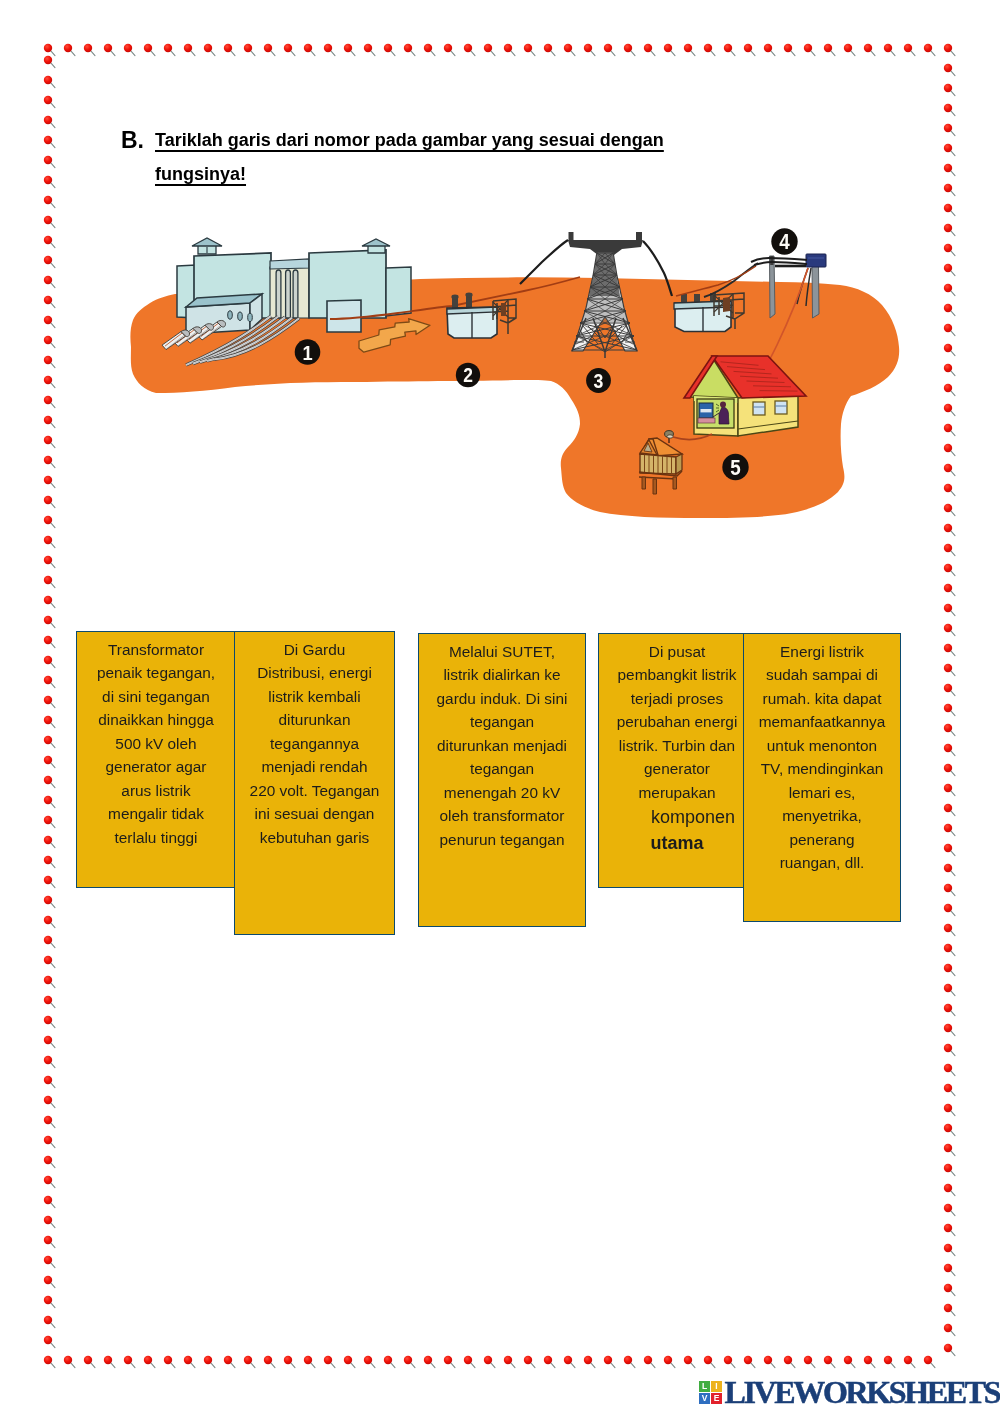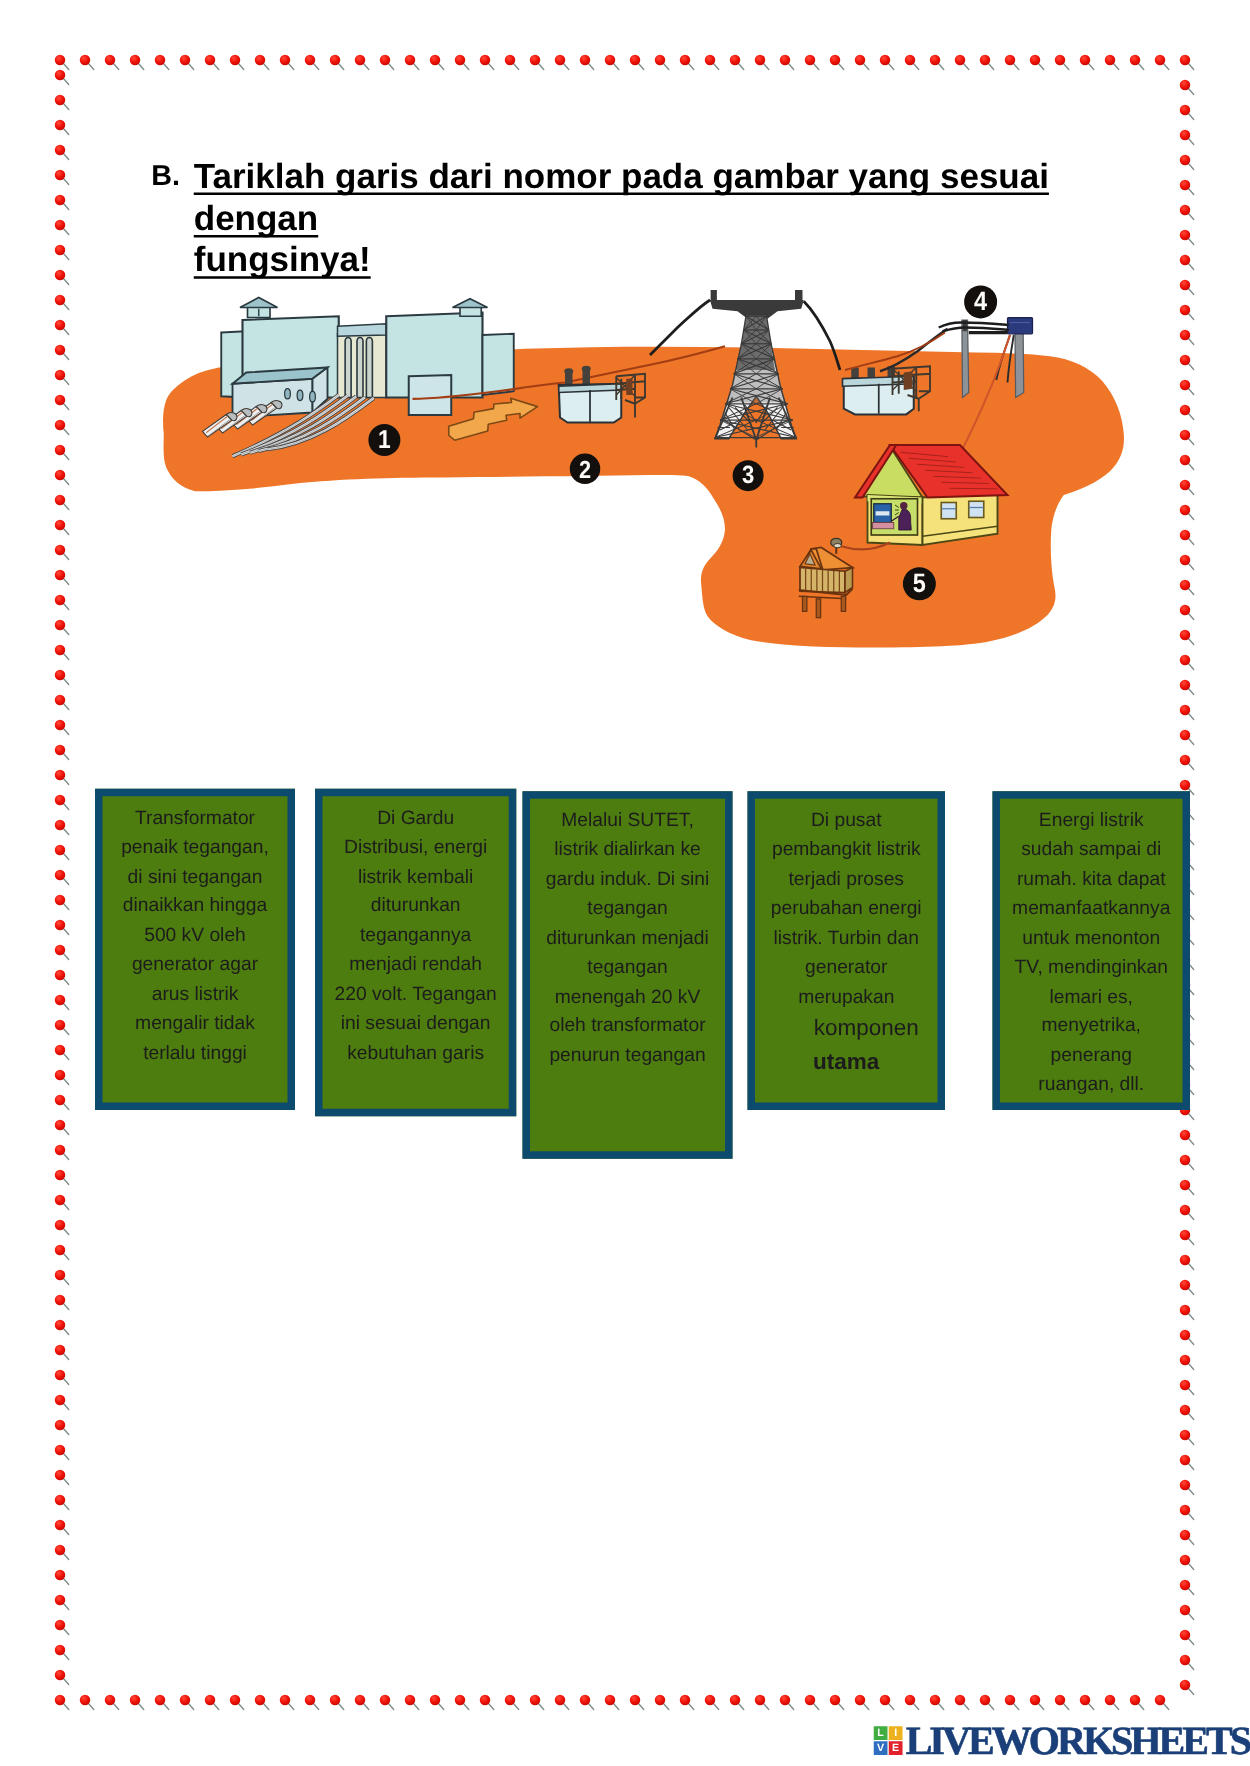--- a/index.html
+++ b/index.html
@@ -2,25 +2,25 @@
 <html><head>
 <meta charset="utf-8">
 <title>Worksheet</title>
 <style>
   html,body{margin:0;padding:0;}
   body{width:1000px;height:1413px;background:#ffffff;font-family:"Liberation Sans",sans-serif;overflow:hidden;position:relative;}
   .page{position:absolute;left:0;top:0;width:1000px;height:1413px;}
   #pin-border{position:absolute;left:0;top:0;width:1000px;height:1413px;pointer-events:none;}
   .heading{position:absolute;left:121px;top:124px;width:770px;}
   .h-letter{position:absolute;left:0;top:0;font-size:23px;font-weight:bold;color:#000;line-height:33.5px;}
-  .h-text{position:absolute;left:34px;top:0;font-size:28px;font-weight:bold;color:#000;line-height:33.5px;width:700px;}
+  .h-text{position:absolute;left:34px;top:0;font-size:18px;font-weight:bold;color:#000;line-height:33.5px;width:700px;}
   .h-text span{text-decoration:underline;text-underline-offset:3.5px;text-decoration-thickness:2px;text-decoration-skip-ink:none;}
   #illu{position:absolute;left:0;top:0;width:1000px;height:1413px;pointer-events:none;}
   .boxes{position:absolute;left:0;top:0;width:1000px;height:1413px;}
-  .abox{position:absolute;border:6px solid #0c4a6e;box-sizing:border-box;background:#4d7c0f;}
+  .abox{position:absolute;border:1px solid #0c4a6e;box-sizing:border-box;background:#eab308;}
   .abox p{margin:0;padding:0;text-align:center;font-size:15.4px;line-height:23.5px;color:#1c1c1c;
           font-family:"Liberation Sans",sans-serif;position:absolute;left:0;right:0;top:5.5px;}
   .lw-logo{position:absolute;left:699px;top:1381px;display:flex;align-items:flex-start;}
   .lw-grid{display:grid;grid-template-columns:11px 11px;grid-template-rows:11px 11px;gap:1px;margin-right:2.5px;}
   .lw-sq{display:block;width:11px;height:11px;font-size:8.5px;font-weight:bold;color:#fff;text-align:center;
          line-height:11.2px;font-family:"Liberation Sans",sans-serif;}
   .lw-word{font-size:32px;font-weight:bold;color:#1b3f78;letter-spacing:-2.35px;-webkit-text-stroke:0.5px #1b3f78;
            font-family:Liberation Serif, serif;line-height:23px;display:block;
            margin-top:-0.5px;white-space:nowrap;}
 </style>
@@ -739,30 +739,30 @@
             <text x="735.5" y="467.4" text-anchor="middle" dominant-baseline="central" fill="#fdfbf6" font-family="&quot;Liberation Sans&quot;,sans-serif" font-size="21.384" font-weight="bold" transform="translate(735.5,467) scale(0.88,1) translate(-735.5,-467)">5</text>
           </g>
         </g>
       </g>
     </svg>
 
   <div class="boxes">
       <div class="abox" style="left: 76px; top: 631px; width: 160px; height: 257px;">
         <p><span>Transformator</span><br><span>penaik tegangan,</span><br><span>di sini tegangan</span><br><span>dinaikkan hingga</span><br><span>500 kV oleh</span><br><span>generator agar</span><br><span>arus listrik</span><br><span>mengalir tidak</span><br><span>terlalu tinggi</span></p>
       </div>
-      <div class="abox" style="left: 252px; top: 631px; width: 161px; height: 262px;">
+      <div class="abox" style="left: 234px; top: 631px; width: 161px; height: 304px;">
         <p><span>Di Gardu</span><br><span>Distribusi, energi</span><br><span>listrik kembali</span><br><span>diturunkan</span><br><span>tegangannya</span><br><span>menjadi rendah</span><br><span>220 volt. Tegangan</span><br><span>ini sesuai dengan</span><br><span>kebutuhan garis</span></p>
       </div>
       <div class="abox" style="left: 418px; top: 633px; width: 168px; height: 294px;">
         <p><span>Melalui SUTET,</span><br><span>listrik dialirkan ke</span><br><span>gardu induk. Di sini</span><br><span>tegangan</span><br><span>diturunkan menjadi</span><br><span>tegangan</span><br><span>menengah 20 kV</span><br><span>oleh transformator</span><br><span>penurun tegangan</span></p>
       </div>
       <div class="abox" style="left: 598px; top: 633px; width: 158px; height: 255px;">
         <p><span>Di pusat</span><br><span>pembangkit listrik</span><br><span>terjadi proses</span><br><span>perubahan energi</span><br><span>listrik. Turbin dan</span><br><span>generator</span><br><span>merupakan</span><br><span style="font-size: 18px; line-height: 26px; margin-left: 32px;">komponen</span><br><span style="font-size: 18px; line-height: 26px; font-weight: bold;">utama</span></p>
       </div>
-      <div class="abox" style="left: 794px; top: 633px; width: 158px; height: 255px;">
+      <div class="abox" style="left: 743px; top: 633px; width: 158px; height: 289px;">
         <p><span>Energi listrik</span><br><span>sudah sampai di</span><br><span>rumah. kita dapat</span><br><span>memanfaatkannya</span><br><span>untuk menonton</span><br><span>TV, mendinginkan</span><br><span>lemari es,</span><br><span>menyetrika,</span><br><span>penerang</span><br><span>ruangan, dll.</span></p>
       </div>
     </div>
 
   <div class="lw-logo">
     <div class="lw-grid">
         <span class="lw-sq" style="background: rgb(64, 173, 64);">L</span>
         <span class="lw-sq" style="background: rgb(237, 178, 29);">I</span>
         <span class="lw-sq" style="background: rgb(46, 110, 192);">V</span>
         <span class="lw-sq" style="background: rgb(226, 34, 43);">E</span>

